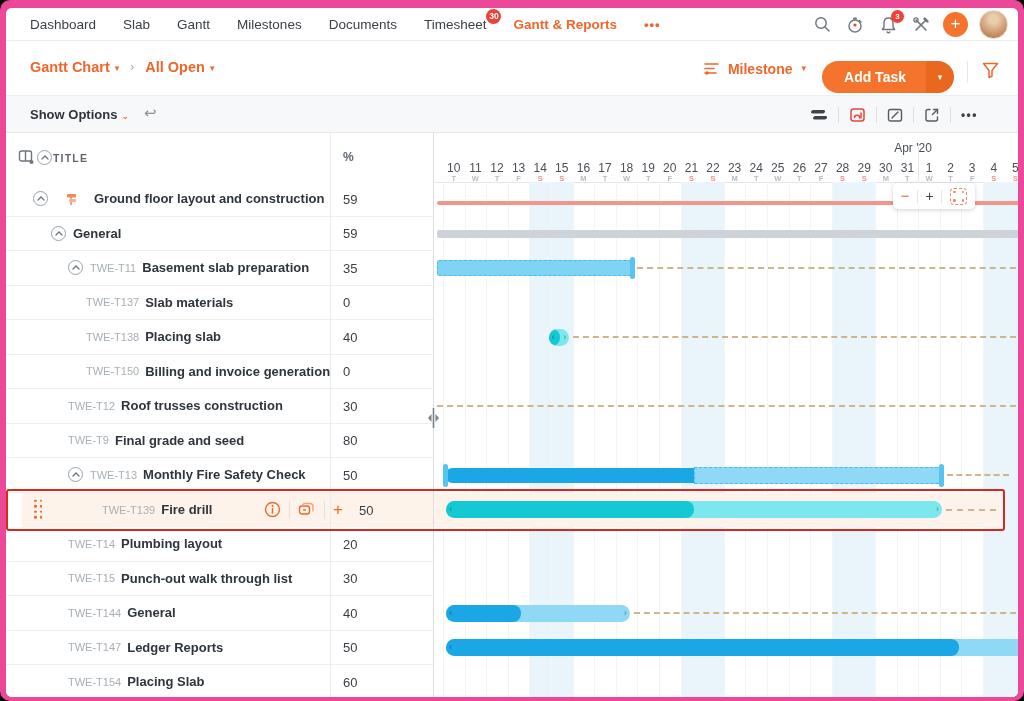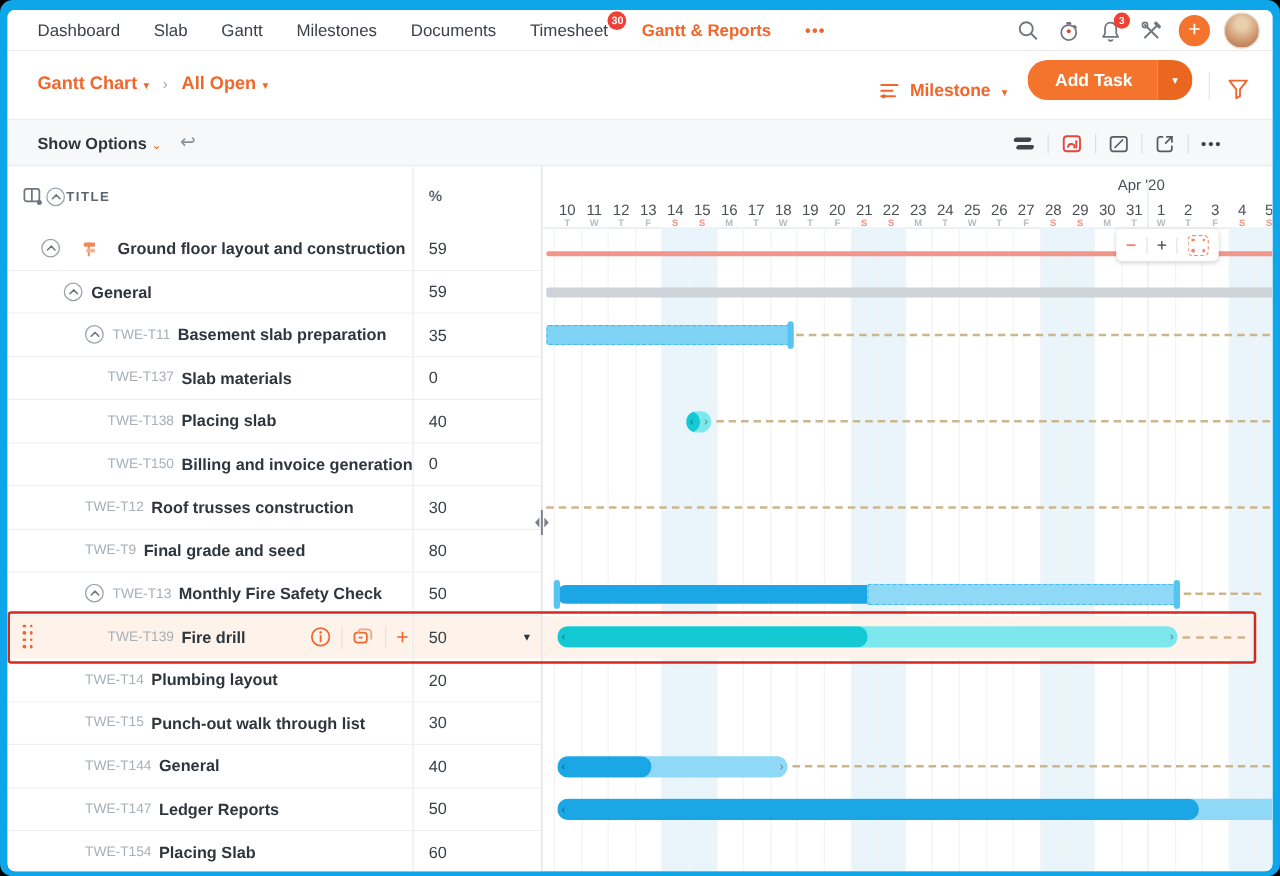--- a/index.html
+++ b/index.html
@@ -1,16 +1,16 @@
 <!DOCTYPE html>
 <html><head>
 <meta charset="utf-8">
 <style>
   html,body{margin:0;padding:0;background:#000;}
-  .page{position:relative;width:1024px;height:701px;background:#0ea5e9;border-radius:10px;overflow:hidden;
+  .page{position:relative;width:1024px;height:701px;background:#ec4899;border-radius:10px;overflow:hidden;
         font-family:"Liberation Sans","DejaVu Sans",sans-serif;}
   .app{position:absolute;left:6px;top:8px;width:1012px;height:689px;background:#fff;border-radius:6px;overflow:hidden;}
   .abs{position:absolute;}
   
   .nav{position:absolute;left:0;top:0;width:100%;height:33px;background:#fff;border-bottom:1px solid #ececec;
        display:flex;align-items:center;padding-left:24px;box-sizing:border-box;}
   .nav-item{position:relative;margin-right:27px;font-size:13.5px;color:#3c4147;cursor:pointer;white-space:nowrap;}
   .nav-item.active{color:#f0662b;font-weight:600;}
   .nav-item .badge{position:absolute;top:-8px;right:-15px;min-width:11px;height:15px;padding:0 2px;border-radius:8px;
        background:#ef4136;color:#fff;font-size:8.5px;line-height:15px;text-align:center;font-weight:700;}
@@ -21,40 +21,40 @@
        color:#fff;font-size:8px;line-height:13px;text-align:center;font-weight:700;}
   .plus-btn{width:25px;height:25px;border-radius:50%;background:#f4742e;color:#fff;font-size:17px;line-height:24px;
        text-align:center;font-weight:400;cursor:pointer;}
   .avatar{width:27px;height:27px;border-radius:50%;cursor:pointer;border:1px solid #e7d9cd;
        background:radial-gradient(circle at 50% 30%,#e8cfae 18%,#d9ab84 45%,#c2855d 75%,#a96f4c);}
   
   .crumbbar{position:absolute;left:0;top:33px;width:100%;height:54px;background:#fff;}
   .crumbs{position:absolute;left:24px;top:18px;display:flex;align-items:center;font-size:14.5px;color:#f0662b;font-weight:600;}
   .crumb-caret{font-size:9px;margin:2px 0 0 5px;color:#f0662b;}
   .crumb-sep{color:#a3aab1;font-size:12px;margin:0 11px;font-weight:400;}
-  .right-actions{position:absolute;right:14px;top:7px;display:flex;align-items:flex-end;}
+  .right-actions{position:absolute;right:14px;top:20px;display:flex;align-items:flex-start;}
   .milestone-lbl{color:#f0662b;font-size:14px;font-weight:600;margin:0 4px 0 8px;cursor:pointer;}
   .add-task{display:flex;margin-left:16px;cursor:pointer;border-radius:17px;overflow:hidden;}
   .add-task-main{background:#f4742e;color:#fff;font-size:14px;font-weight:600;padding:8px 20px 8px 22px;}
   .add-task-split{background:#ea671f;color:#fff;width:28px;display:flex;align-items:center;justify-content:center;font-size:9px;}
   .vdiv{width:1px;height:22px;background:#e4e6e9;margin:0 13px;}
   
   .optbar{position:absolute;left:0;top:87px;width:100%;height:38px;background:#f7f8f9;border-top:1px solid #eeeeee;border-bottom:1px solid #e6e8ea;box-sizing:border-box;}
   .show-options{position:absolute;left:24px;top:11px;font-size:13px;font-weight:700;color:#2f343a;cursor:pointer;}
   .show-options .carat{color:#f0662b;font-size:9px;margin-left:4px;}
   .undo{position:absolute;left:138px;top:8px;font-size:15px;color:#8a9097;cursor:pointer;}
   .opt-icons{position:absolute;right:40px;top:0;height:38px;display:flex;align-items:center;}
   .opt-sep{width:1px;height:16px;background:#dddfe2;margin:0 10px;}
   .dots{color:#3f444a;font-size:12px;letter-spacing:1.5px;font-weight:700;cursor:pointer;}
   
   .thead{position:absolute;left:0;top:125px;width:427px;height:49px;background:#fff;}
   .th-title{position:absolute;left:47px;top:19px;font-size:10.5px;letter-spacing:1.2px;color:#5e666f;font-weight:700;}
   .th-pct{position:absolute;left:337px;top:17px;font-size:12px;color:#5e666f;font-weight:600;}
   .trow{position:absolute;left:0;width:427px;height:34.5px;border-bottom:1px solid #efefef;box-sizing:border-box;background:#fff;}
-  .trow.hl{background:#fdf3ea;border-bottom:none;}
+  .trow.hl{background:#fdf3ea;border-bottom:none;margin-left:16px;}
   .rkey{font-size:11px;color:#a7afb7;}
   .rtitle{font-size:13px;color:#2f353c;font-weight:600;margin-left:6px;}
   .chev-circle{width:15px;height:15px;border:1.2px solid #99a2ab;border-radius:50%;display:inline-flex;align-items:center;justify-content:center;box-sizing:border-box;}
   .chev-circle svg{display:block;}
   .row-inner{position:absolute;top:0;height:100%;display:flex;align-items:center;}
   .pct{position:absolute;left:337px;top:50%;transform:translateY(-50%);font-size:13px;color:#3a4047;}
   .hl-icons{position:absolute;left:242px;top:0;height:100%;display:flex;align-items:center;}
   .hl-sep{width:1px;height:18px;background:#eadfd4;margin:0 8px;}
   .hl-caret{position:absolute;left:413px;top:50%;transform:translateY(-50%);font-size:10px;color:#2f353c;cursor:pointer;}
   .drag-dots{position:absolute;left:12px;top:50%;transform:translateY(-50%);display:grid;grid-template-columns:repeat(2,4px);grid-auto-rows:4px;gap:1.5px;cursor:grab;}

